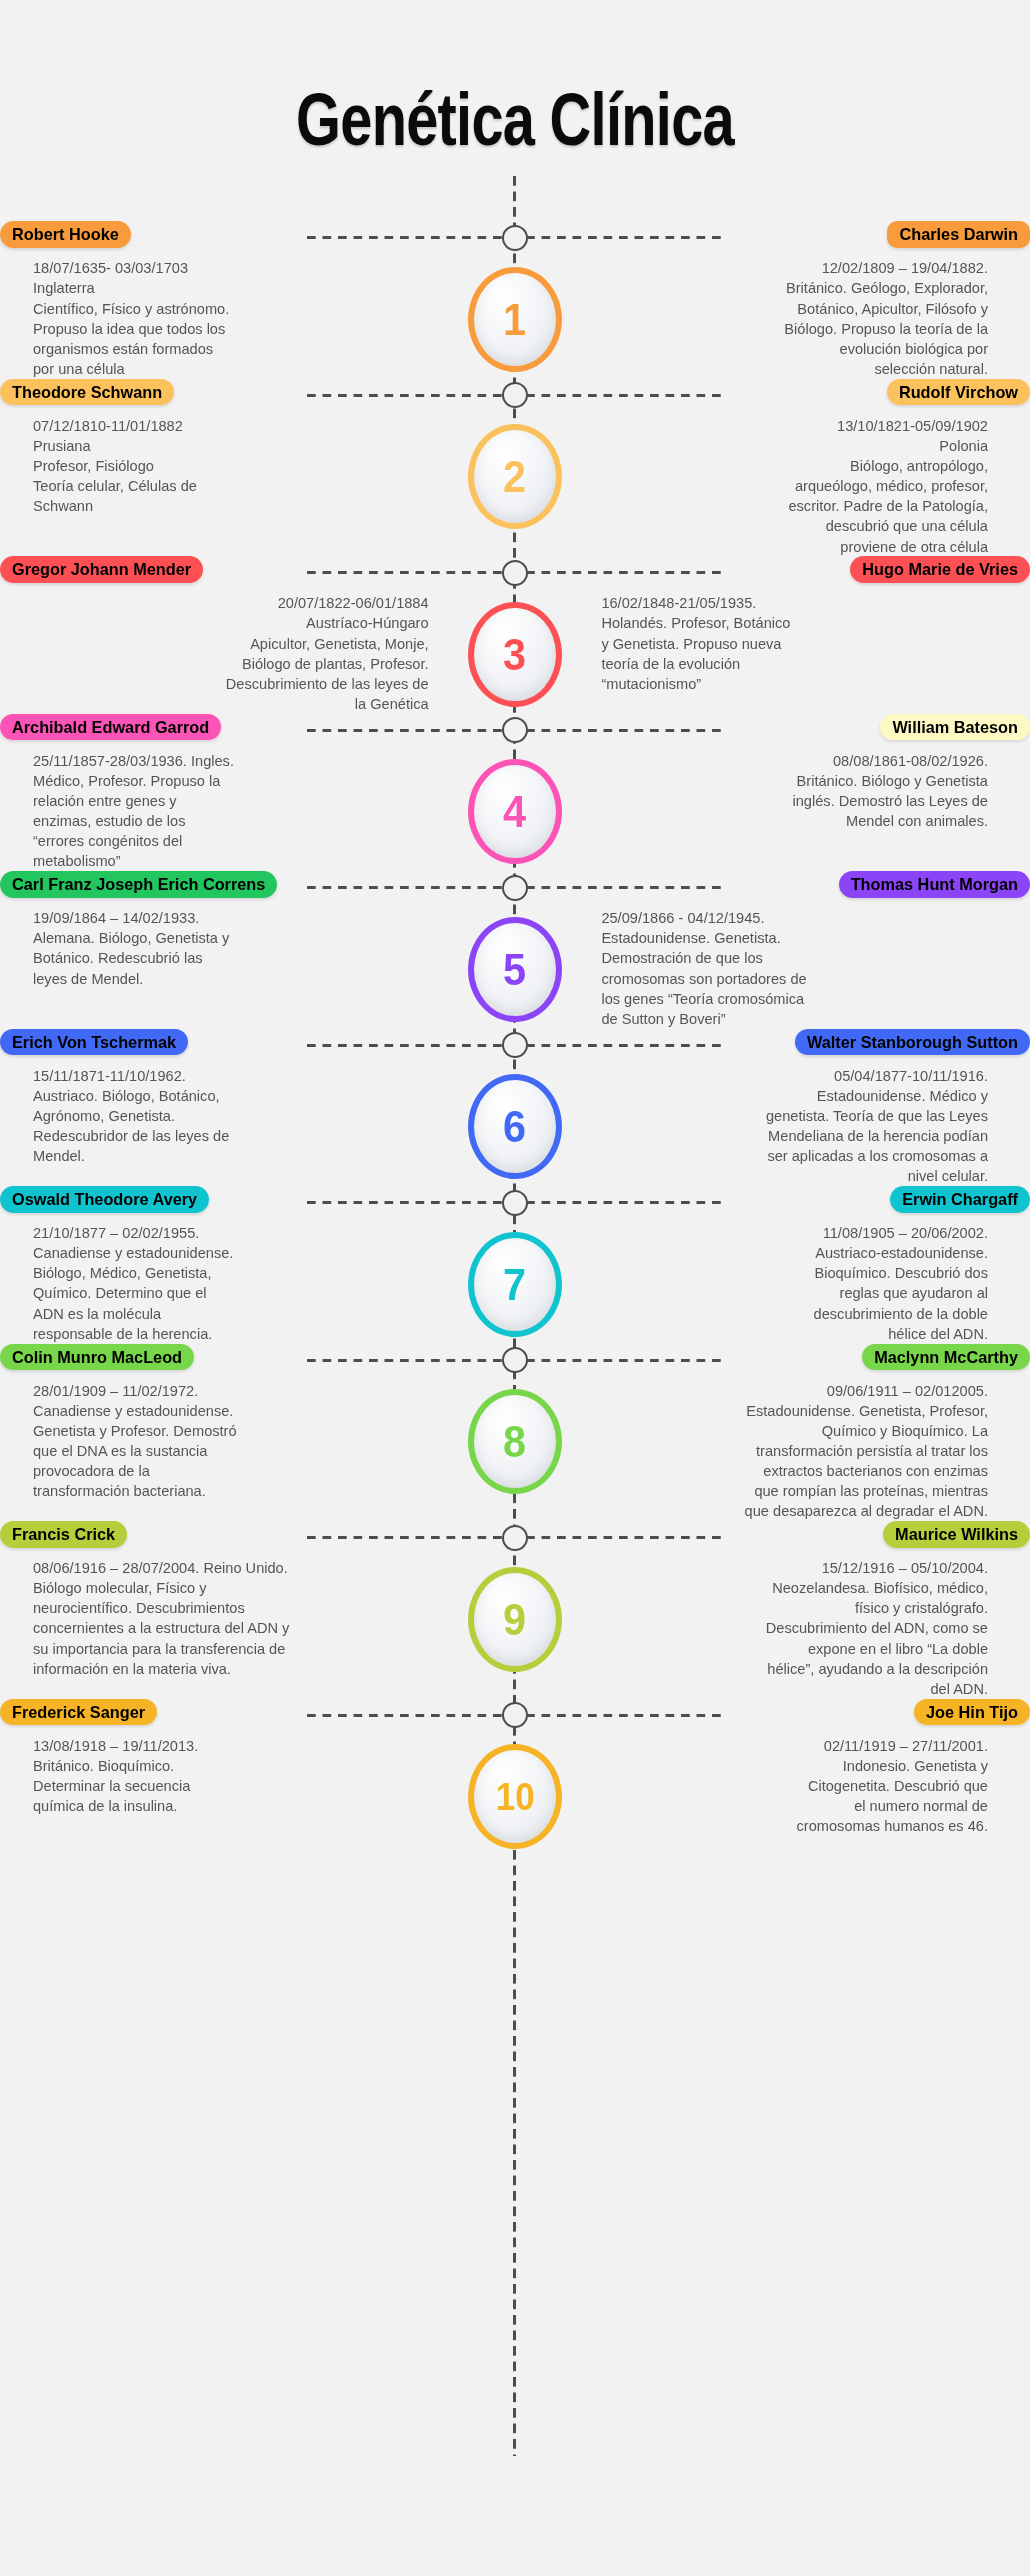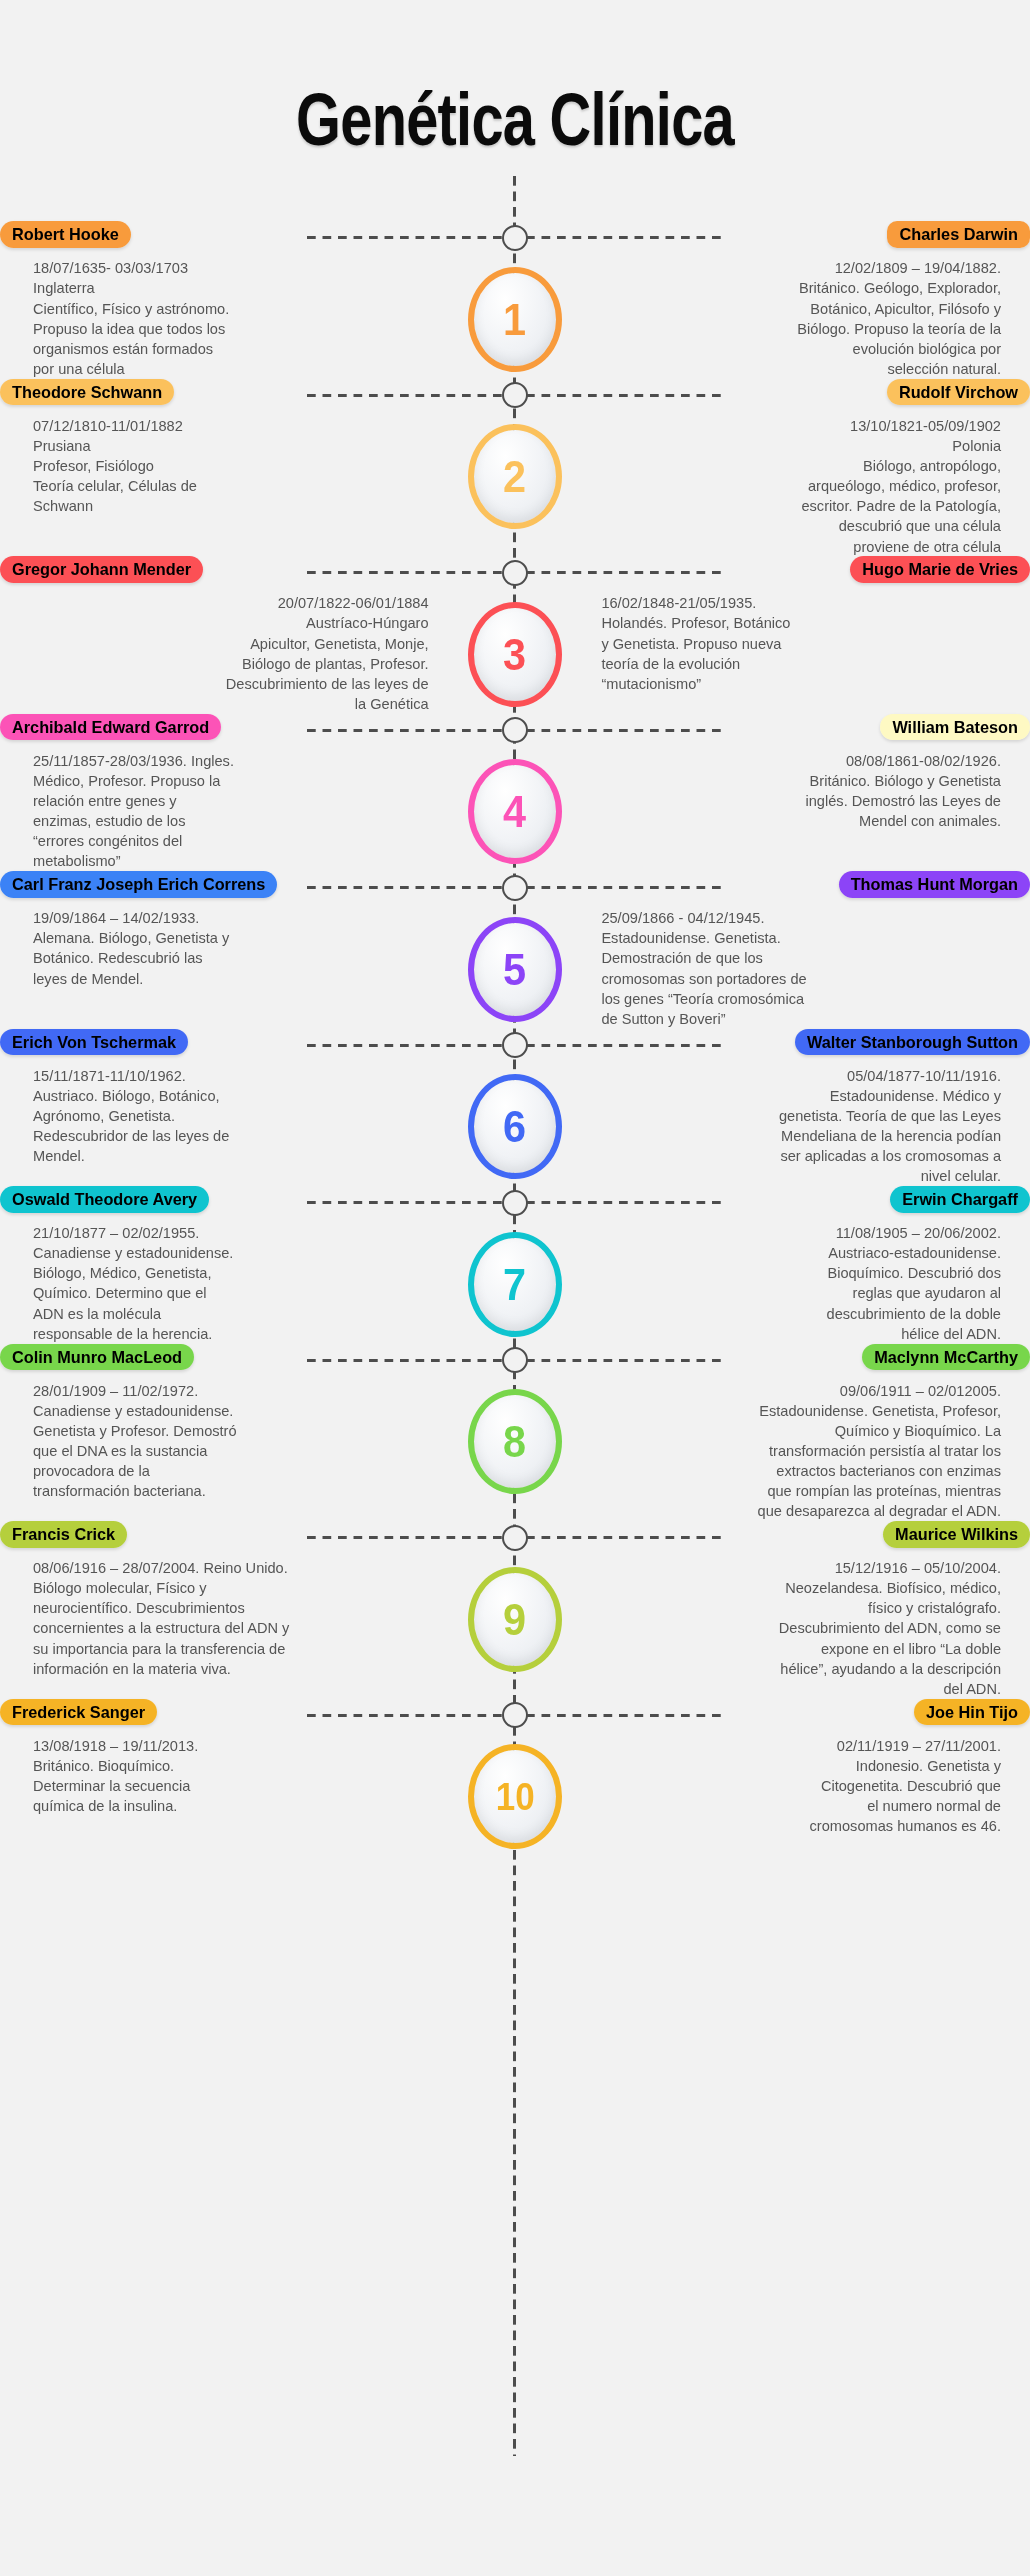--- a/index.html
+++ b/index.html
@@ -81,21 +81,21 @@
   .pill-wrap{ display:inline-block; max-width:283px; }
 
   .desc{
     margin-top:10.3px;
     font-size:14.6px;
     line-height:1.38;
     color:#555555;
     white-space:pre-line;
   }
   .side.left .desc{ padding-left:33px; padding-right:6.9px; }
-  .side.right .desc{ padding-right:29px; padding-left:6.9px; }
+  .side.right .desc{ padding-right:42px; padding-left:6.9px; }
 
   
   .center{
     position:relative;
     width:106px;
     display:flex;
     flex-direction:column;
     align-items:center;
   }
   .node{
@@ -254,21 +254,21 @@
         <div class="side right">
           <div class="pill-row"><span class="pill-wrap"><span class="pill" style="background: #fef9c3;">William Bateson</span></span></div>
           <div class="desc">08/08/1861-08/02/1926.
 Británico. Biólogo y Genetista
 inglés. Demostró las Leyes de
 Mendel con animales.</div>
         </div>
       </div>
       <div class="entry">
         <div class="side left">
-          <div class="pill-row"><span class="pill-wrap"><span class="pill" style="background: #3b82f6;">Carl Franz Joseph Erich Correns</span></span></div>
+          <div class="pill-row"><span class="pill-wrap"><span class="pill" style="background: #22c55e;">Carl Franz Joseph Erich Correns</span></span></div>
           <div class="desc">19/09/1864 – 14/02/1933.
 Alemana. Biólogo, Genetista y
 Botánico. Redescubrió las
 leyes de Mendel.</div>
         </div>
         <div class="center">
           <div class="node"></div>
           <div class="bignum" style="color: rgb(140, 68, 247);">
             <span class="ring"></span>
             <span class="num">5</span>

